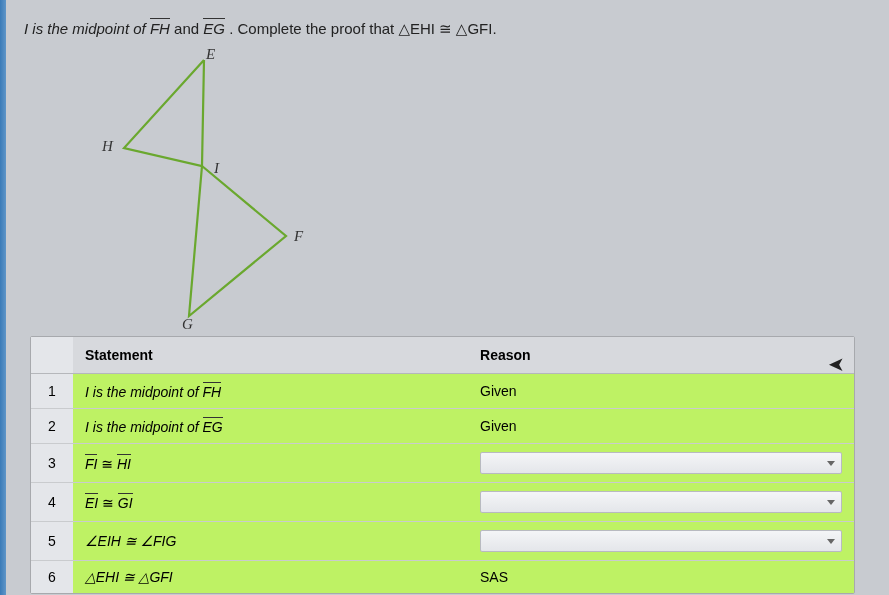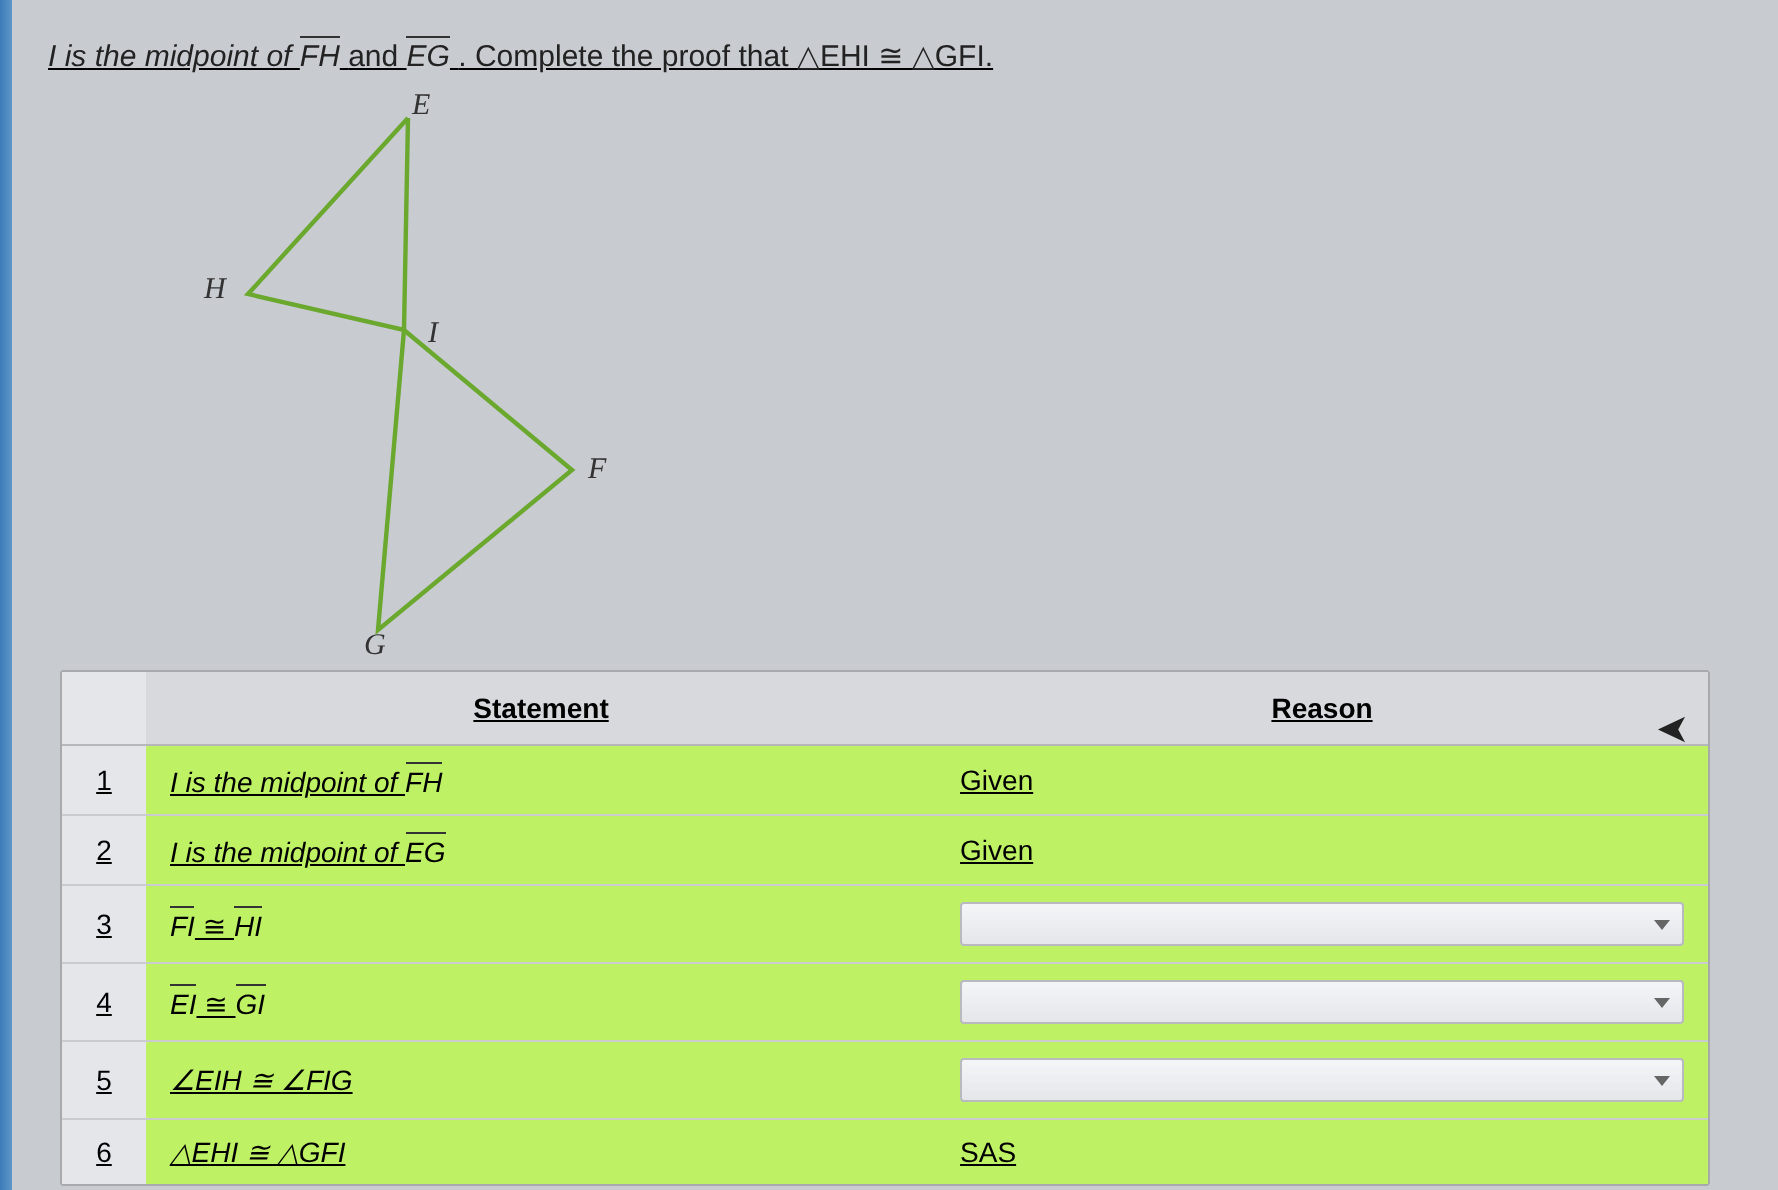--- a/index.html
+++ b/index.html
@@ -12,21 +12,20 @@
       position: relative;
     }
     .page-left-edge {
       position: absolute;
       left: 0; top: 0;
       width: 6px; height: 595px;
       background: linear-gradient(90deg, #3a7bb8, #6096c8);
     }
     .content {
       padding: 18px 28px 0 24px;
-      text-decoration: underline;
     }
     .problem-text {
       font-size: 15px;
       color: #222;
       margin-bottom: 10px;
     }
     .seg {
       display: inline-block;
       position: relative;
       padding-top: 2px;
@@ -56,21 +55,21 @@
       border: 1px solid #a7a9ad;
       border-radius: 2px;
       background: #e9eaee;
     }
     table {
       width: 100%;
       border-collapse: collapse;
       font-size: 14px;
     }
     th {
-      text-align: center;
+      text-align: left;
       padding: 10px 12px;
       background: #d7d9dd;
       border-bottom: 1px solid #b5b7bb;
       font-size: 14px;
     }
     td {
       padding: 8px 12px;
       border-bottom: 1px solid #c9cbce;
       background: #bef264;
       vertical-align: middle;

